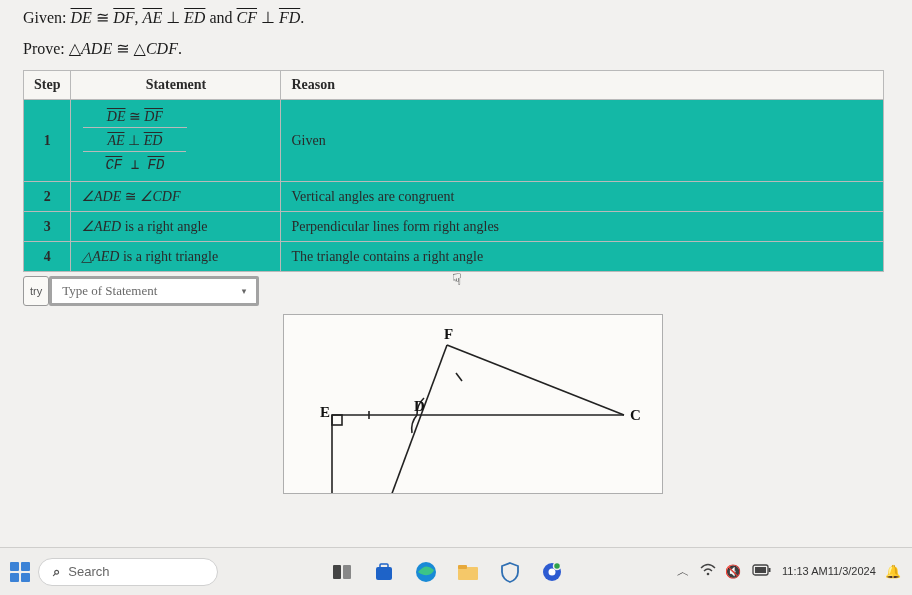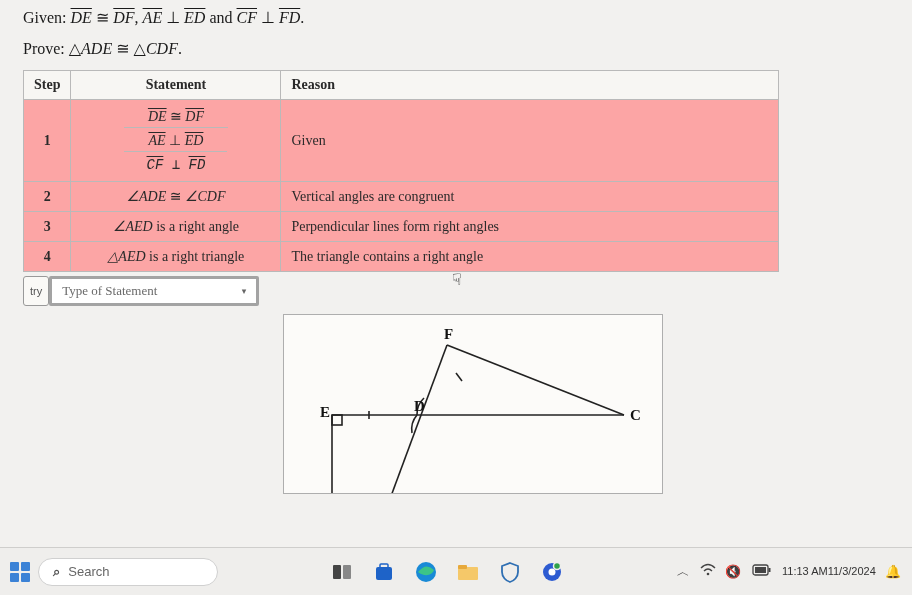--- a/index.html
+++ b/index.html
@@ -17,40 +17,40 @@
     overflow: hidden;
   }
   .given, .prove {
     font-size: 16px;
     margin-bottom: 12px;
   }
   .seg { text-decoration: overline; display: inline-block; }
   .mathit { font-style: italic; }
   .proof-table {
     border-collapse: collapse;
-    width: 756px;
+    width: 861px;
     margin-top: 8px;
-    background: #fca5a5;
+    background: #14b8a6;
   }
   .proof-table th, .proof-table td {
     border: 1px solid #b9b9b9;
     padding: 6px 10px;
     font-size: 14px;
     font-family: Georgia, serif;
     color: #2a2a2a;
     vertical-align: middle;
   }
   .proof-table th {
     font-weight: bold;
     text-align: center;
     background: #f7f6f3;
   }
   .proof-table th.reason, .proof-table td.reason { text-align: left; }
   .proof-table td.step { text-align: center; width: 46px; font-weight: 600; }
-  .proof-table td.stmt { text-align: center; width: 210px; }
+  .proof-table td.stmt { width: 210px; }
   .stmt-stack { display:inline-flex; flex-direction:column; gap:2px; align-items:center; }
   .stmt-stack > span { border-bottom: 1px solid #b9b9b9; padding: 2px 24px; }
   .stmt-stack > span:last-child { border-bottom: none; font-family: Liberation Mono, monospace; }
 
   .try-row { display:flex; align-items:stretch; margin-top:4px; }
   .try-btn {
     border: 1px solid #999;
     background: #faf9f6;
     font-size: 11px;
     padding: 4px 6px;

